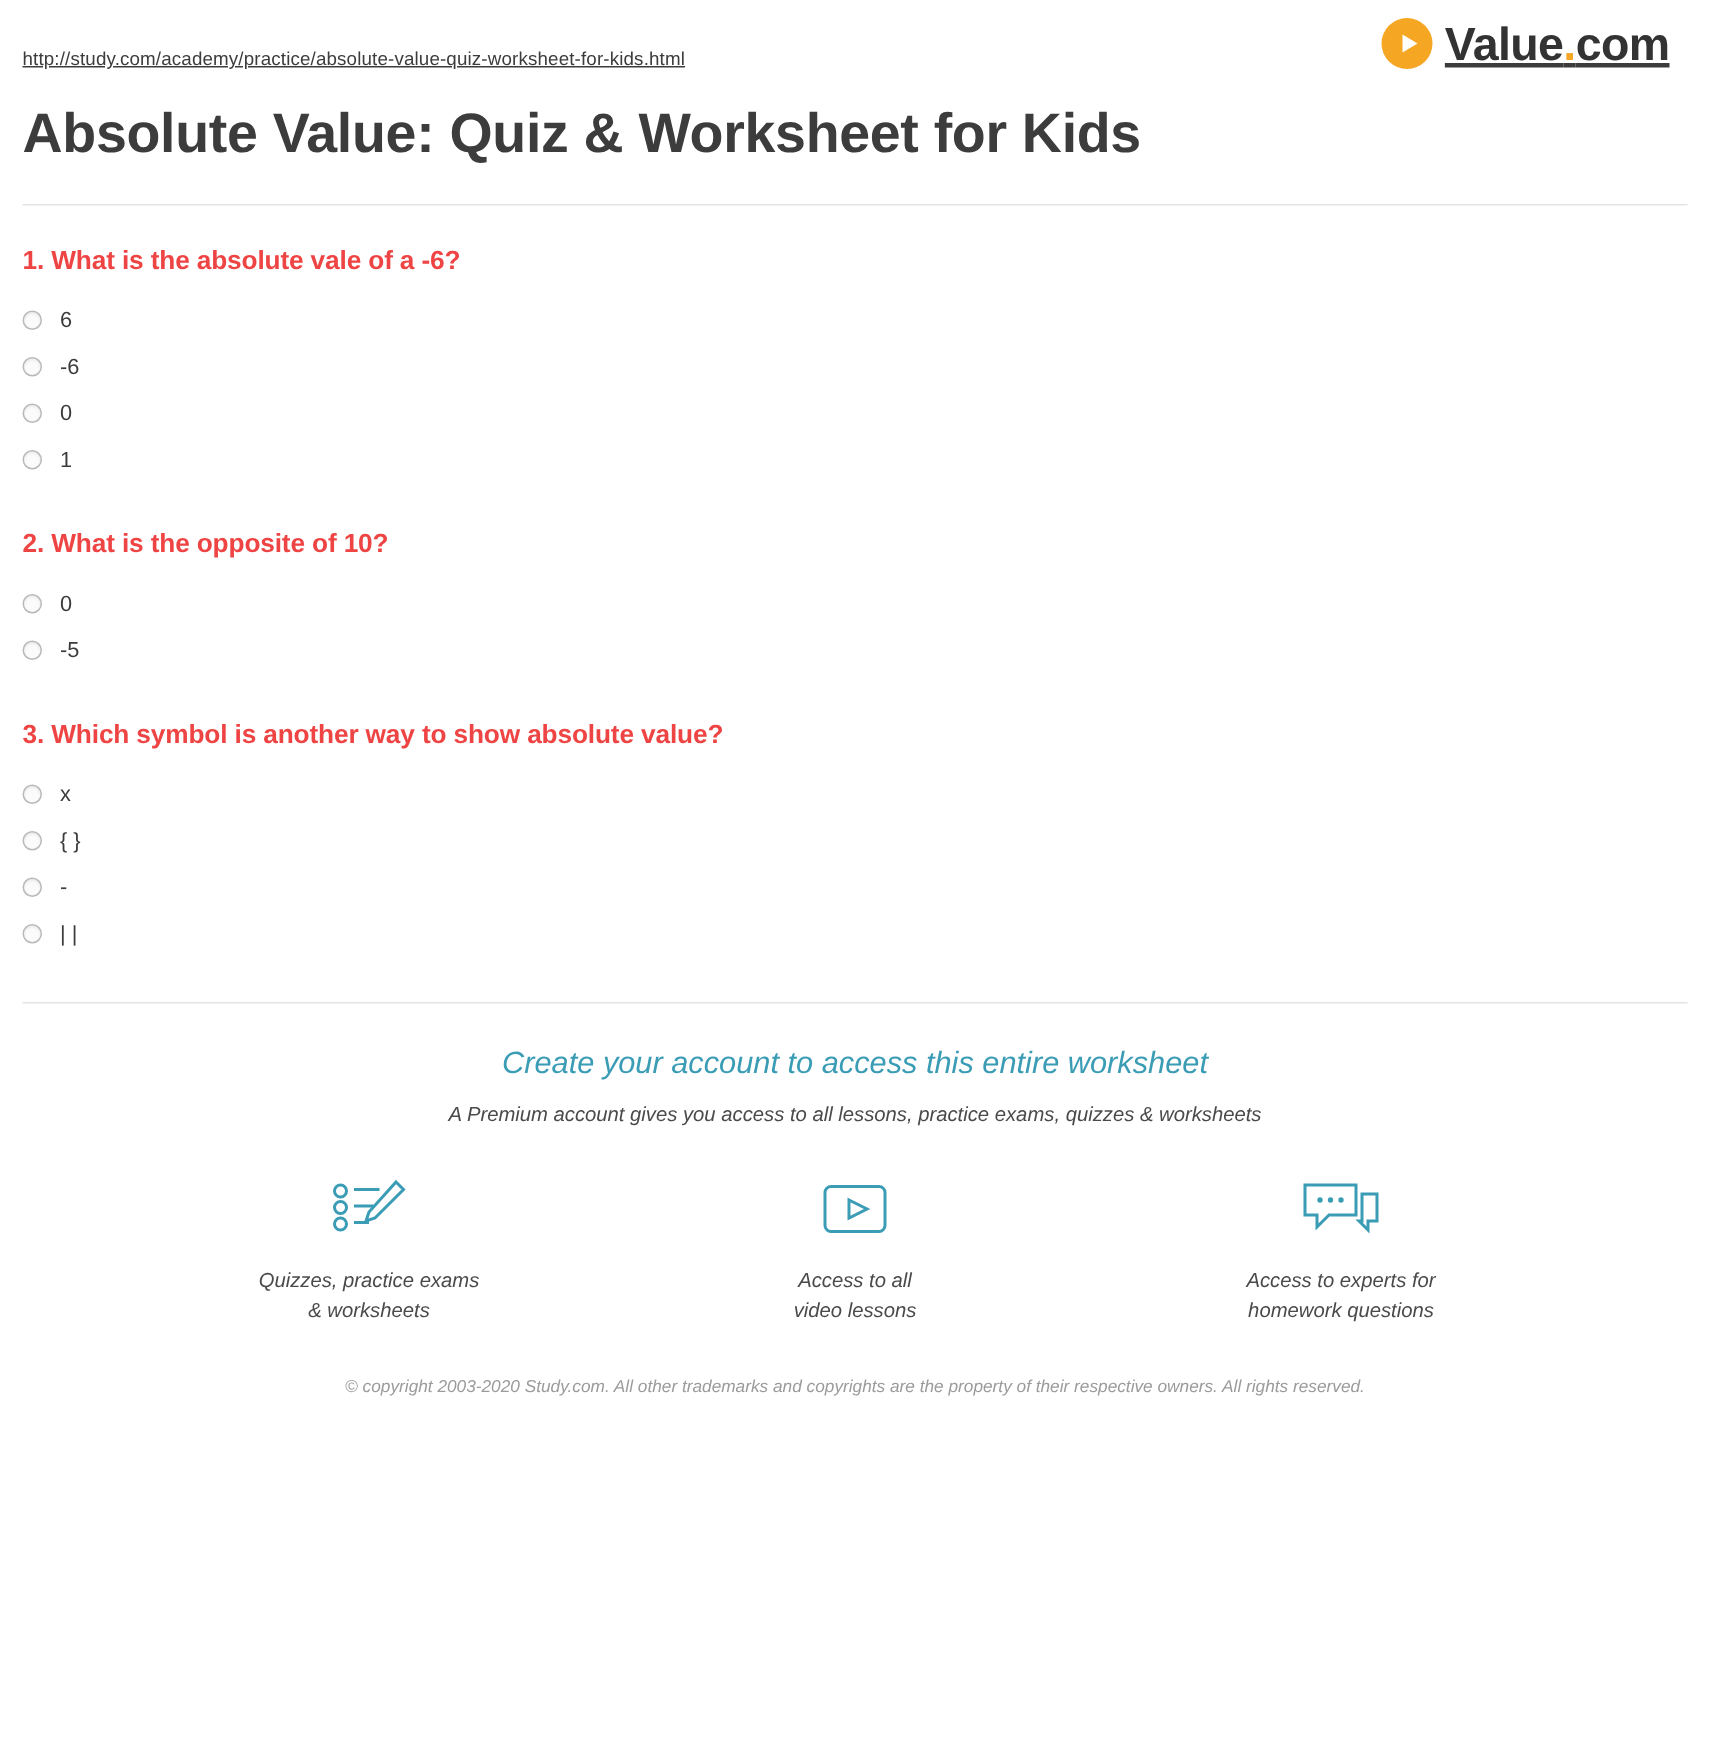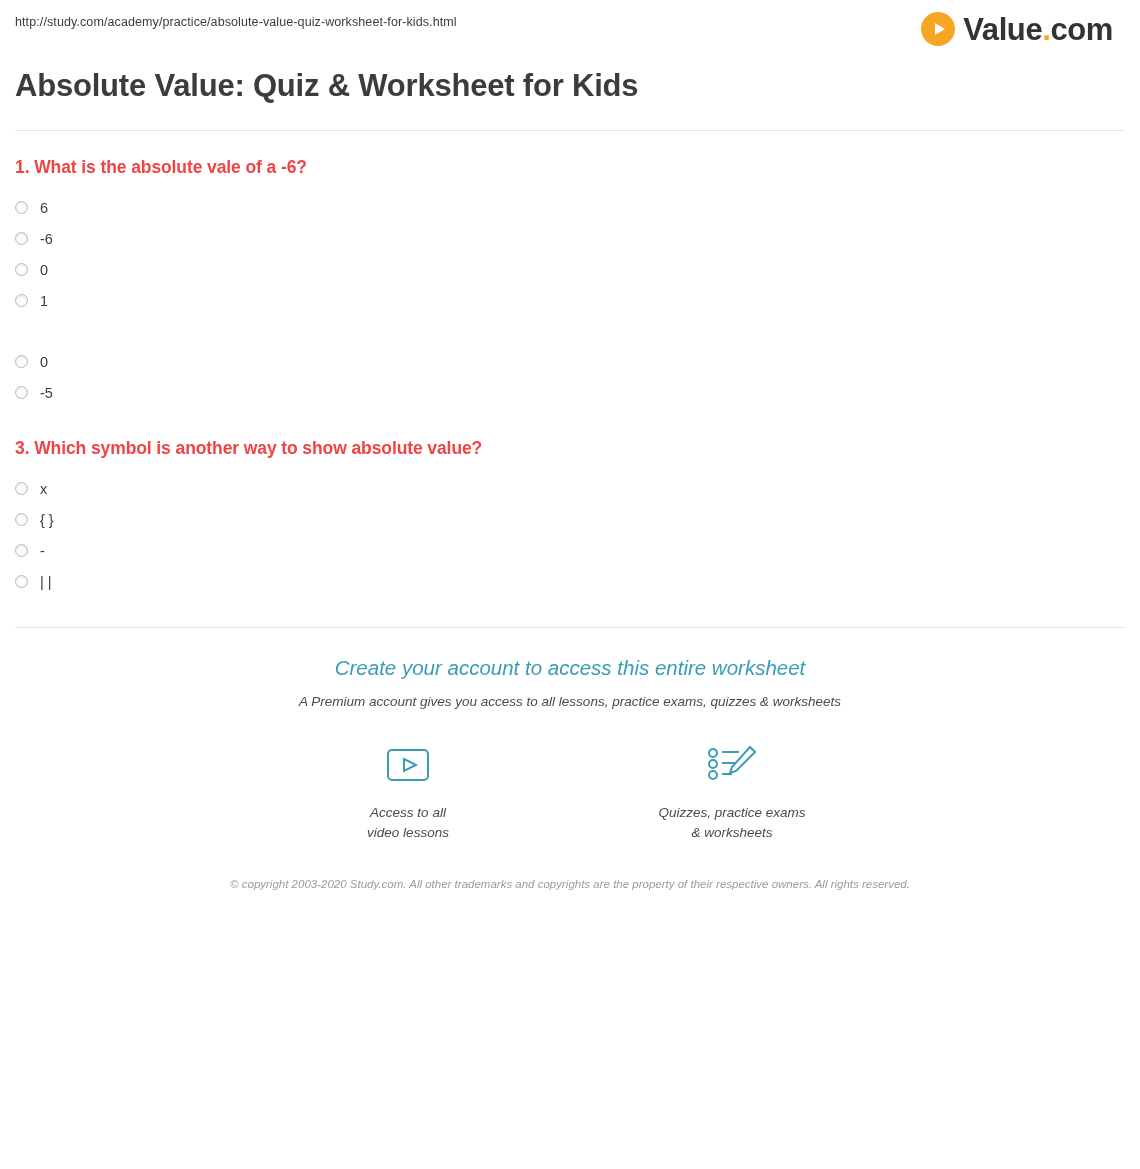--- a/index.html
+++ b/index.html
@@ -16,24 +16,25 @@
   }
   .page {
     width: 1140px;
     padding: 0 15px;
     position: relative;
   }
 
   
   .top-bar {
     display: flex;
-    align-items: flex-start;
+    align-items: flex-end;
     justify-content: space-between;
     padding-top: 12px;
     min-height: 46px;
+    text-decoration: underline;
   }
   .url {
     font-size: 12.5px;
     color: #3c3c3c;
     letter-spacing: 0.1px;
     padding-top: 3px;
   }
   .logo {
     display: flex;
     align-items: center;
@@ -63,21 +64,21 @@
     font-weight: bold;
     color: #333333;
     letter-spacing: -0.4px;
     line-height: 1;
   }
   .logo-text .dot { color: #f5a623; }
   .logo-text .com { color: #333333; }
 
   
   h1.page-title {
-    font-size: 31px;
+    font-size: 37px;
     font-weight: bold;
     color: #3c3c3c;
     margin: 22px 0 0 0;
     padding: 0 0 26px 0;
     letter-spacing: -0.2px;
   }
   .rule {
     border: 0;
     border-top: 1px solid #e4e4e4;
     margin: 0;
@@ -201,20 +202,21 @@
         <span class="radio"></span>
         <span class="choice-label">0</span>
       </label>
       <label class="choice">
         <span class="radio"></span>
         <span class="choice-label">1</span>
       </label>
     </div>
 
     <div class="question">
+      <p class="q-text">2. What is the opposite of 10?</p>
       <label class="choice">
         <span class="radio"></span>
         <span class="choice-label">0</span>
       </label>
       <label class="choice">
         <span class="radio"></span>
         <span class="choice-label">-5</span>
       </label>
     </div>
 
@@ -240,47 +242,60 @@
 
   </div>
 
   <div class="promo-sep"></div>
 
   <div class="promo">
     <h2 class="promo-title">Create your account to access this entire worksheet</h2>
     <p class="promo-sub">A Premium account gives you access to all lessons, practice exams, quizzes &amp; worksheets</p>
 
     <div class="features">
-
-      <div class="feature">
-        <div class="icon-wrap">
-          <svg width="50" height="44" viewBox="0 0 50 44" fill="none" stroke="#3b9cb5" stroke-width="2">
-            <rect x="5" y="7" width="40" height="30" rx="4"></rect>
-            <polygon points="21,16 33,22 21,28" fill="none"></polygon>
-          </svg>
-        </div>
-        <div class="cap">Access to all</div>
-        <div class="cap">video lessons</div>
-      </div>
 
       <div class="feature">
         <div class="icon-wrap">
           <svg width="54" height="44" viewBox="0 0 54 44" fill="none" stroke="#3b9cb5" stroke-width="2">
             <circle cx="8" cy="10" r="4"></circle>
             <circle cx="8" cy="21" r="4"></circle>
             <circle cx="8" cy="32" r="4"></circle>
             <line x1="17" y1="9" x2="34" y2="9"></line>
             <line x1="17" y1="20" x2="30" y2="20"></line>
             <line x1="17" y1="31" x2="27" y2="31"></line>
             <path d="M45 4 L50 9 L31 28 L25 30 L27 24 Z"></path>
           </svg>
         </div>
         <div class="cap">Quizzes, practice exams</div>
         <div class="cap">&amp; worksheets</div>
       </div>
 
+      <div class="feature">
+        <div class="icon-wrap">
+          <svg width="50" height="44" viewBox="0 0 50 44" fill="none" stroke="#3b9cb5" stroke-width="2">
+            <rect x="5" y="7" width="40" height="30" rx="4"></rect>
+            <polygon points="21,16 33,22 21,28" fill="none"></polygon>
+          </svg>
+        </div>
+        <div class="cap">Access to all</div>
+        <div class="cap">video lessons</div>
+      </div>
+
+      <div class="feature">
+        <div class="icon-wrap">
+          <svg width="56" height="44" viewBox="0 0 56 44" fill="none" stroke="#3b9cb5" stroke-width="2">
+            <path d="M4 6 H38 V26 H20 L12 34 V26 H4 Z"></path>
+            <path d="M42 12 H52 V30 H46 V36 L40 30 H42 Z"></path>
+            <circle cx="14" cy="16" r="1.8" fill="#3b9cb5" stroke="none"></circle>
+            <circle cx="21" cy="16" r="1.8" fill="#3b9cb5" stroke="none"></circle>
+            <circle cx="28" cy="16" r="1.8" fill="#3b9cb5" stroke="none"></circle>
+          </svg>
+        </div>
+        <div class="cap">Access to experts for</div>
+        <div class="cap">homework questions</div>
+      </div>
 
     </div>
 
     <div class="copyright">© copyright 2003-2020 Study.com. All other trademarks and copyrights are the property of their respective owners. All rights reserved.</div>
   </div>
 
 </div>
 
 </body></html>

